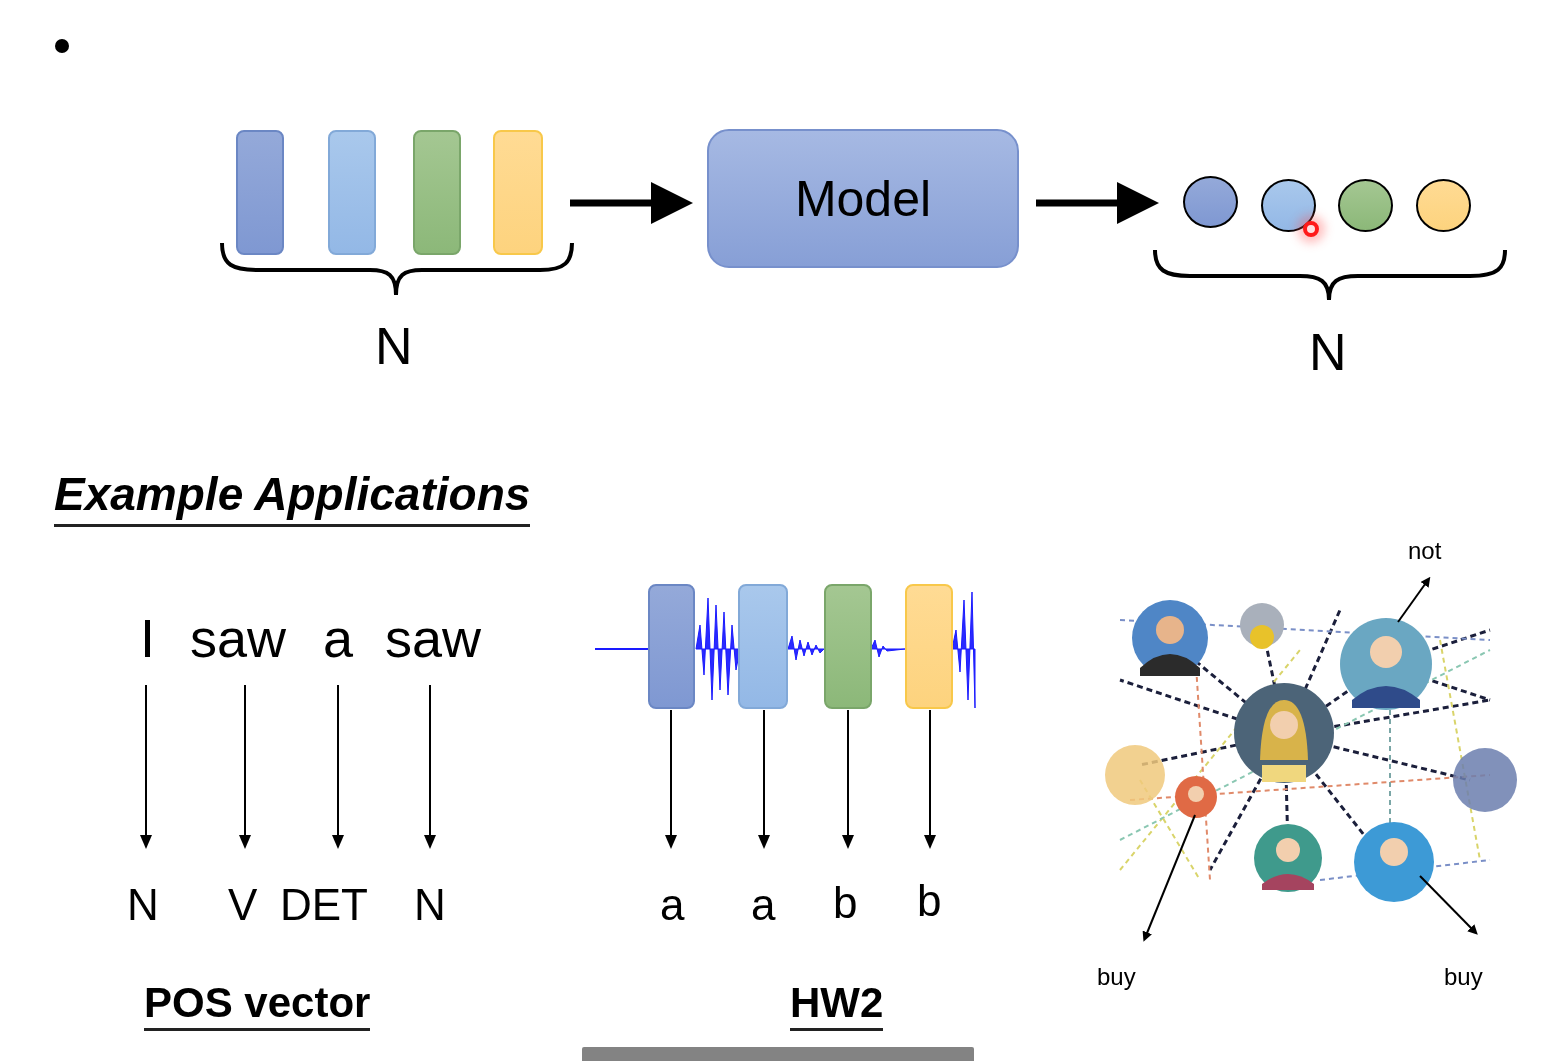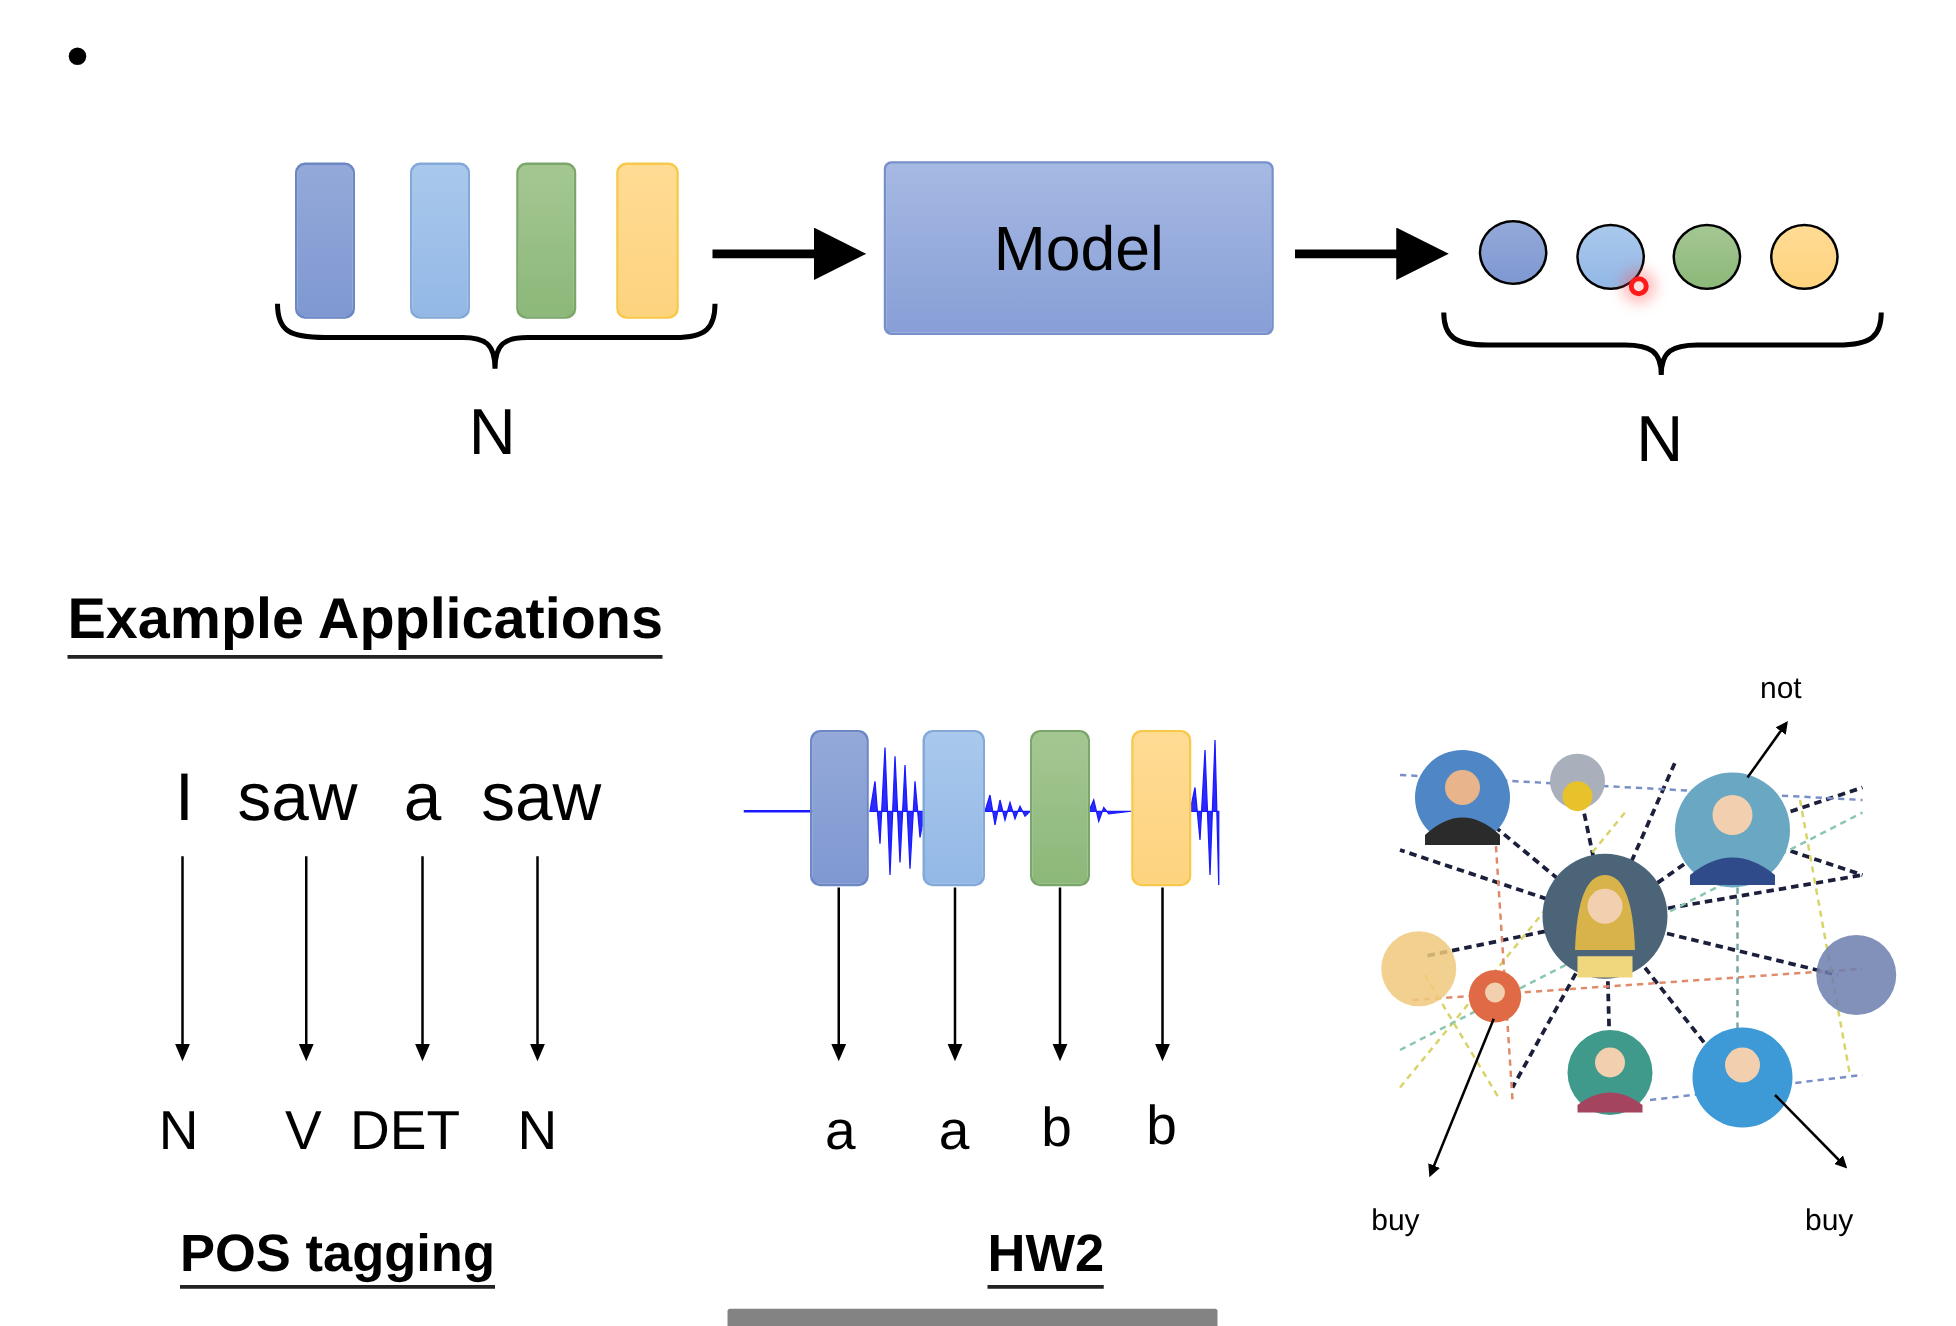--- a/index.html
+++ b/index.html
@@ -6,23 +6,23 @@
   body { width:1565px; height:1061px; position:relative; overflow:hidden; font-family:"Liberation Sans", sans-serif; color:#000; }
   .abs { position:absolute; }
   .bullet-line { left:55px; top:14px; font-size:54px; line-height:66px; white-space:nowrap; }
   .bullet-dot { display:inline-block; width:14px; height:14px; border-radius:50%; background:#000; margin-right:36px; vertical-align:middle; position:relative; top:-6px; }
   .vec { border-radius:8px; border:2px solid; box-sizing:border-box; }
   .c-blue { background:linear-gradient(#94a9d9,#7f98d2); border-color:#6b87c4; }
   .c-lblue { background:linear-gradient(#a9c8ec,#93b8e6); border-color:#82a9d8; }
   .c-green { background:linear-gradient(#a4c792,#8cb879); border-color:#7aa66a; }
   .c-yellow { background:linear-gradient(#ffdb94,#fdd37e); border-color:#f8c84a; }
   .dot { border-radius:50%; border:2px solid; box-sizing:border-box; }
-  .model-box { left:707px; top:129px; width:312px; height:139px; border-radius:6px; background:linear-gradient(#a6b9e3,#879fd6); border:2px solid #7790cc; box-sizing:border-box; display:flex; align-items:center; justify-content:center; font-size:50px; }
+  .model-box { left:707px; top:129px; width:312px; height:139px; border-radius:22px; background:linear-gradient(#a6b9e3,#879fd6); border:2px solid #7790cc; box-sizing:border-box; display:flex; align-items:center; justify-content:center; font-size:50px; }
   .big-label { font-size:52px; line-height:60px; }
-  .section-title { left:54px; top:466px; font-size:46px; font-weight:bold; line-height:56px; border-bottom:3px solid #222; padding-bottom:2px; white-space:nowrap; }
+  .section-title { left:54px; top:466px; font-size:46px; font-weight:bold; font-style:italic; line-height:56px; border-bottom:3px solid #222; padding-bottom:2px; white-space:nowrap; }
   .word { font-size:54px; line-height:60px; white-space:nowrap; }
   .tag { font-size:44px; line-height:50px; white-space:nowrap; }
   .app-title { font-size:42px; font-weight:bold; line-height:50px; border-bottom:3px solid #222; white-space:nowrap; }
   .net-label { font-size:24px; line-height:42px; white-space:nowrap; }
   .bottom-bar { left:582px; top:1047px; width:392px; height:14px; background:#838383; border-radius:2px 2px 0 0; }
   .pointer { left:1303px; top:221px; width:16px; height:16px; border-radius:50%; border:4px solid #ff1a1a; box-sizing:border-box; box-shadow:0 0 10px 6px rgba(255,80,80,0.35); background:#ffe0e0; }
 </style>
 </head>
 <body>
 
@@ -147,21 +147,21 @@
 <div class="abs word" style="left:140px;top:608px;">I</div>
 <div class="abs word" style="left:190px;top:608px;">saw</div>
 <div class="abs word" style="left:323px;top:608px;">a</div>
 <div class="abs word" style="left:385px;top:608px;">saw</div>
 
 <div class="abs tag" style="left:127px;top:880px;">N</div>
 <div class="abs tag" style="left:228px;top:880px;">V</div>
 <div class="abs tag" style="left:280px;top:880px;">DET</div>
 <div class="abs tag" style="left:414px;top:880px;">N</div>
 
-<div class="abs app-title" style="left:144px;top:978px;">POS tagging</div>
+<div class="abs app-title" style="left:144px;top:978px;">POS vector</div>
 
 <div class="abs vec c-blue" style="left:648px;top:584px;width:47px;height:125px;"></div>
 <div class="abs vec c-lblue" style="left:738px;top:584px;width:50px;height:125px;"></div>
 <div class="abs vec c-green" style="left:824px;top:584px;width:48px;height:125px;"></div>
 <div class="abs vec c-yellow" style="left:905px;top:584px;width:48px;height:125px;"></div>
 
 <div class="abs tag" style="left:660px;top:880px;">a</div>
 <div class="abs tag" style="left:751px;top:880px;">a</div>
 <div class="abs tag" style="left:833px;top:878px;">b</div>
 <div class="abs tag" style="left:917px;top:876px;">b</div>

